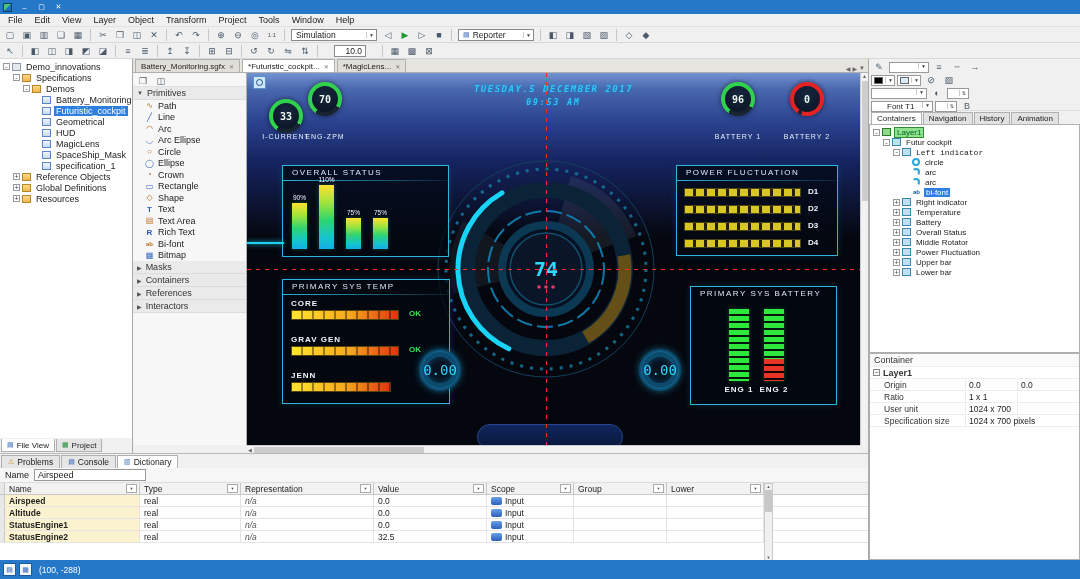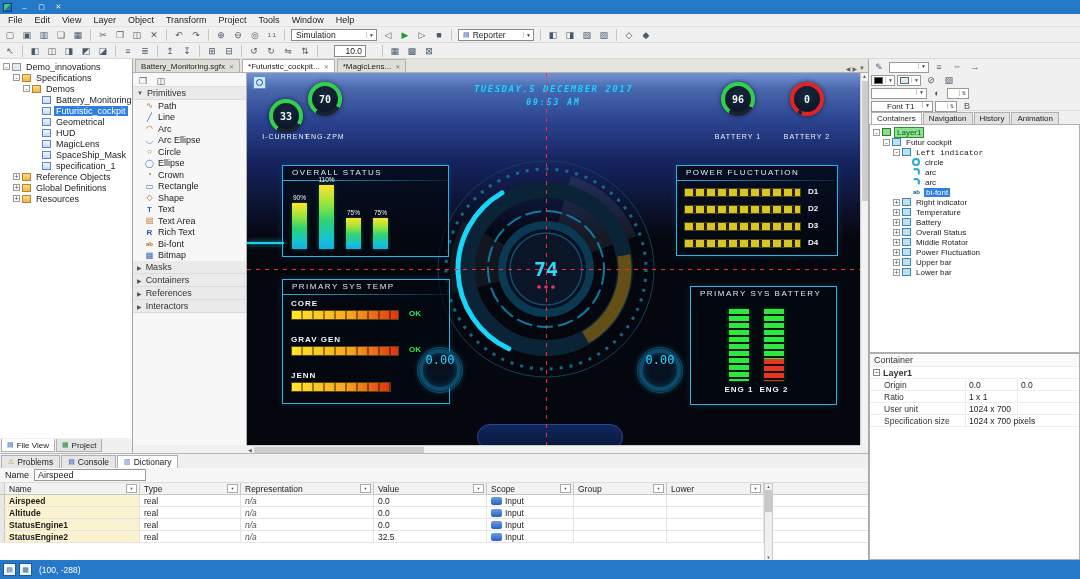--- a/index.html
+++ b/index.html
@@ -110,21 +110,21 @@
 .tmp-row.r3 .tmp-bar{width:100px}
 .tmp-ok{position:absolute;left:118px;top:12px;color:#35e655;font-size:8px;font-weight:bold;font-family:"Liberation Sans",sans-serif}
 .p-bat{left:443px;top:213px;width:147px;height:119px}
 .bat-bar{position:absolute;top:22px;width:20px;height:72px;box-shadow:0 0 4px rgba(40,230,70,.3)}
 .bat-bar.b1{left:38px}.bat-bar.b2{left:73px}
 .bseg{width:100%}
 .bseg.g{background:repeating-linear-gradient(180deg,#2ee83e 0 5px,#03140a 5px 7px)}
 .bseg.r{background:repeating-linear-gradient(180deg,#e83424 0 5px,#140303 5px 7px)}
 .bat-lbl{position:absolute;top:98px;width:36px;text-align:center;color:#eef4fa;font-size:8px;font-weight:bold;letter-spacing:1px;font-family:"Liberation Sans",sans-serif}
 .bat-lbl.bl1{left:30px}.bat-lbl.bl2{left:65px}
-.readout{position:absolute;width:42px;height:42px;border-radius:50%;background:#071220;border:4px solid #0c4a6e;box-shadow:0 0 7px rgba(30,180,230,.5),inset 0 0 6px rgba(20,140,200,.4);display:flex;justify-content:center;color:#31d6ff;font-size:12px}
+.readout{position:absolute;width:42px;height:42px;border-radius:50%;background:#071220;border:8px solid #0c4a6e;box-shadow:0 0 7px rgba(30,180,230,.5),inset 0 0 6px rgba(20,140,200,.4);display:flex;align-items:center;justify-content:center;color:#31d6ff;font-size:14px}
 .readout::after{content:"";position:absolute;inset:-6px;border:1px solid rgba(30,160,210,.35);border-radius:50%}
 .rd1{left:172px;top:276px}.rd2{left:392px;top:276px}
 .cgauge{left:184px;top:81px}
 .cgauge text{font-family:"DejaVu Sans Mono",monospace;font-weight:bold}
 .pill{left:230px;top:351px;width:146px;height:26px;border-radius:13px;background:linear-gradient(180deg,#10265e,#081638);border:1px solid #27478e}
 .cline{left:0;top:169px;width:37px;height:2px;background:#1fd2f2;box-shadow:0 0 5px #1fd2f2}
 .cx-v{left:299px;top:0;width:1px;height:100%;background:repeating-linear-gradient(180deg,#ff2a2a 0 4px,transparent 4px 9px);z-index:9}
 .cx-h{left:0;top:196px;width:100%;height:1px;background:repeating-linear-gradient(90deg,#ff2a2a 0 4px,transparent 4px 9px);z-index:9}
 .zoombtn{left:6px;top:3px;width:13px;height:13px;background:#cfe6f8;border:1px solid #5a92c8;z-index:10;display:flex;align-items:center;justify-content:center}
 .zoombtn::before{content:"";width:5px;height:5px;border:1.5px solid #23538a;border-radius:50%}

